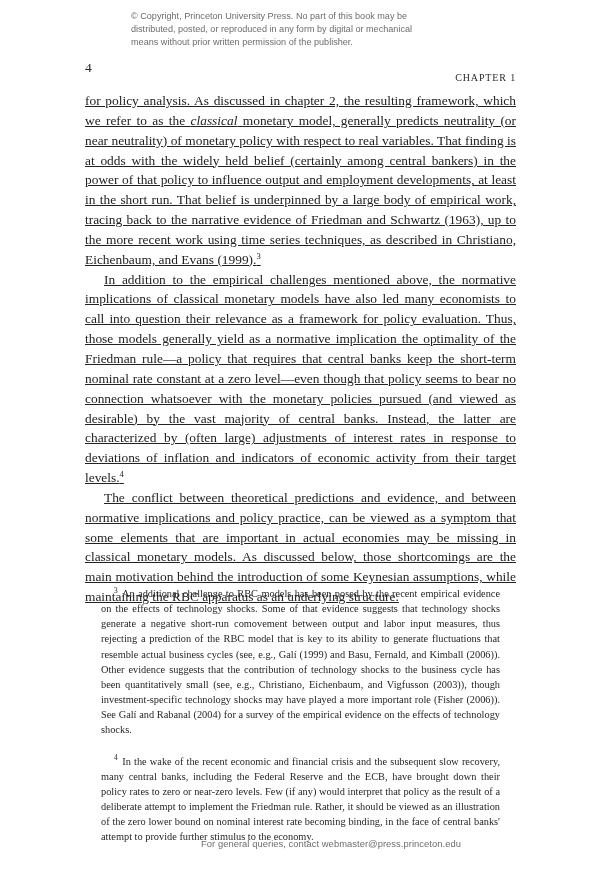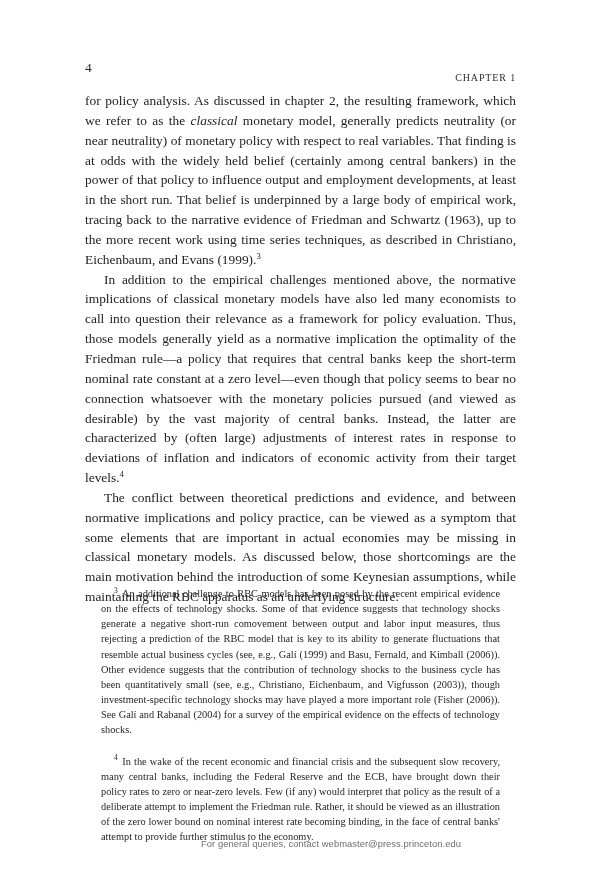--- a/index.html
+++ b/index.html
@@ -76,20 +76,21 @@
     width: 431px;
   }
   .body-text p {
     margin: 0;
     font-size: 13.4px;
     line-height: 19.85px;
     text-align: justify;
     text-justify: inter-word;
     color: #222222;
     hyphens: manual;
+    text-decoration: underline;
   }
   .body-text p.indent {
     text-indent: 19px;
   }
   .body-text em {
     font-style: italic;
   }
   sup.fn-ref {
     font-size: 8.6px;
     vertical-align: super;
@@ -133,20 +134,25 @@
     color: #6d6d6d;
     letter-spacing: 0.05px;
     padding-left: 31px;
   }
 </style>
 </head>
 <body>
 
 <div class="page">
 
+  <div class="copyright-block">
+    <span class="c-line">© Copyright, Princeton University Press. No part of this book may be</span>
+    <span class="c-line">distributed, posted, or reproduced in any form by digital or mechanical</span>
+    <span class="c-line">means without prior written permission of the publisher.</span>
+  </div>
 
   <div class="running-head">
     <span class="folio">4</span>
     <span class="chapter-label">CHAPTER 1</span>
   </div>
 
   <div class="body-text">
       <p><span>for policy analysis. As discussed in chapter 2, the resulting framework, which we refer to as the </span><em>classical</em><span> monetary model, generally predicts neutrality (or near neutrality) of monetary policy with respect to real variables. That finding is at odds with the widely held belief (certainly among central bankers) in the power of that policy to influence output and employment developments, at least in the short run. That belief is underpinned by a large body of empirical work, tracing back to the narrative evidence of Friedman and Schwartz (1963), up to the more recent work using time series techniques, as described in Christiano, Eichenbaum, and Evans (1999).</span><sup class="fn-ref">3</sup></p>
       <p class="indent"><span>In addition to the empirical challenges mentioned above, the normative implications of classical monetary models have also led many economists to call into question their relevance as a framework for policy evaluation. Thus, those models generally yield as a normative implication the optimality of the Friedman rule—a policy that requires that central banks keep the short-term nominal rate constant at a zero level—even though that policy seems to bear no connection whatsoever with the monetary policies pursued (and viewed as desirable) by the vast majority of central banks. Instead, the latter are characterized by (often large) adjustments of interest rates in response to deviations of inflation and indicators of economic activity from their target levels.</span><sup class="fn-ref">4</sup></p>
       <p class="indent"><span>The conflict between theoretical predictions and evidence, and between normative implications and policy practice, can be viewed as a symptom that some elements that are important in actual economies may be missing in classical monetary models. As discussed below, those shortcomings are the main motivation behind the introduction of some Keynesian assumptions, while maintaining the RBC apparatus as an underlying structure.</span></p>

